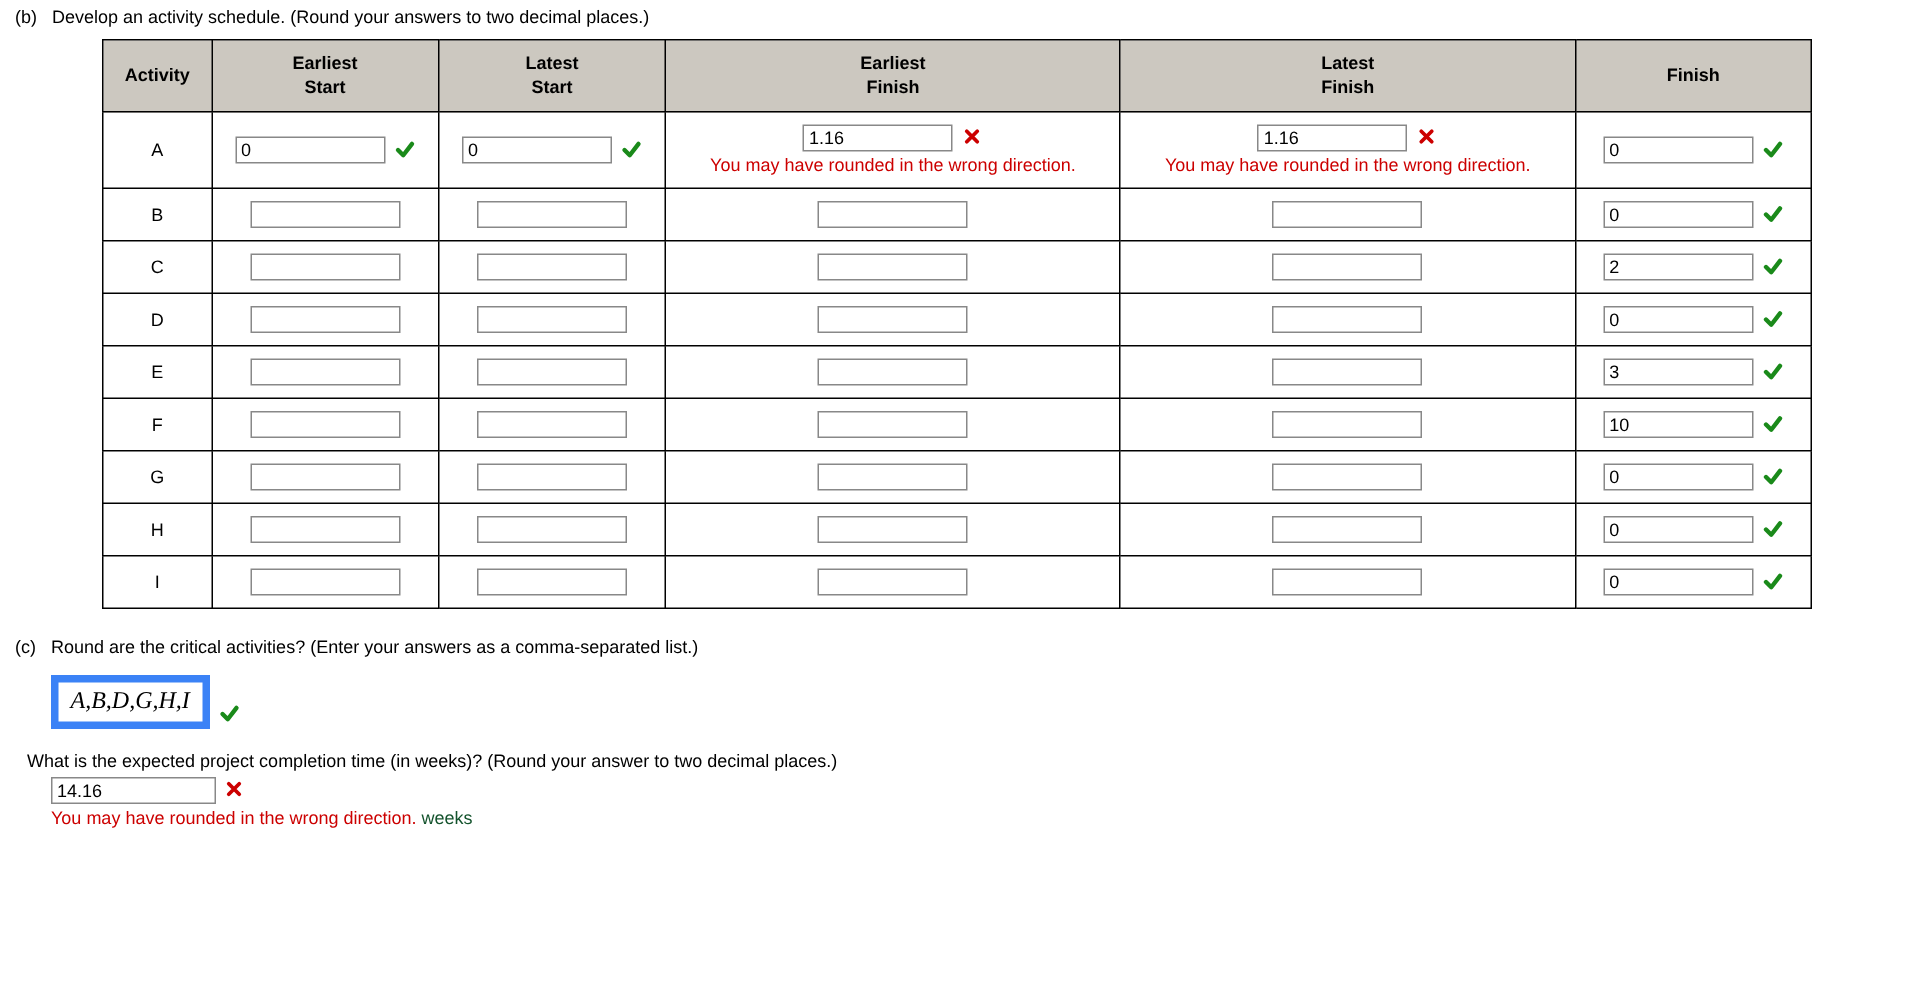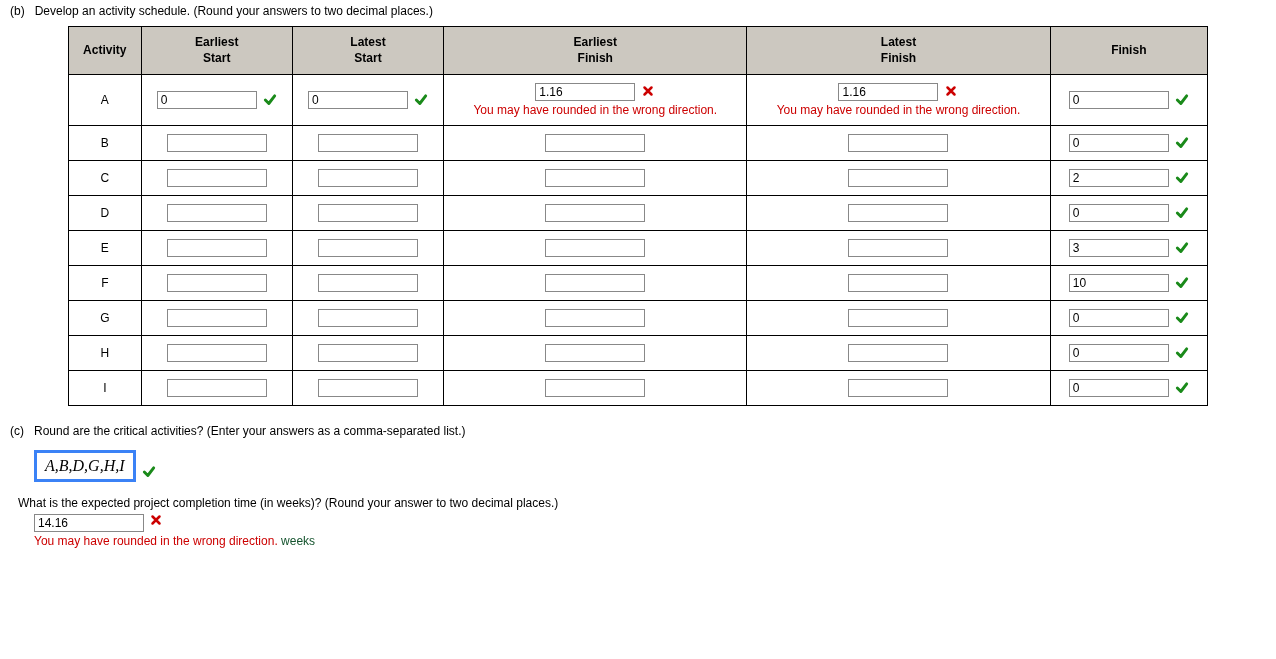--- a/index.html
+++ b/index.html
@@ -66,41 +66,42 @@
   input.answer.wide { width: 110px; }
 
   .feedback {
     color: #c00;
     font-size: 12px;
     white-space: nowrap;
   }
 
   .critical-box {
     display: inline-block;
-    border: 3px solid #3b82f6;
+    border: 5px solid #3b82f6;
     padding: 4px 8px;
     font-family: "Times New Roman", Times, serif;
     font-style: italic;
     font-size: 16px;
     vertical-align: top;
   }
   .critical-wrap {
     display: inline-flex;
     align-items: flex-end;
     gap: 6px;
     margin-left: 24px;
     margin-top: 4px;
   }
 
   .completion-wrap {
     margin-left: 24px;
     margin-top: 4px;
   }
   .completion-input-row {
     display: inline-flex;
+    align-items: center;
     gap: 6px;
   }
   .completion-feedback {
     color: #c00;
     margin-left: 24px;
     margin-top: 2px;
   }
 
   
   .icon-check, .icon-cross {

